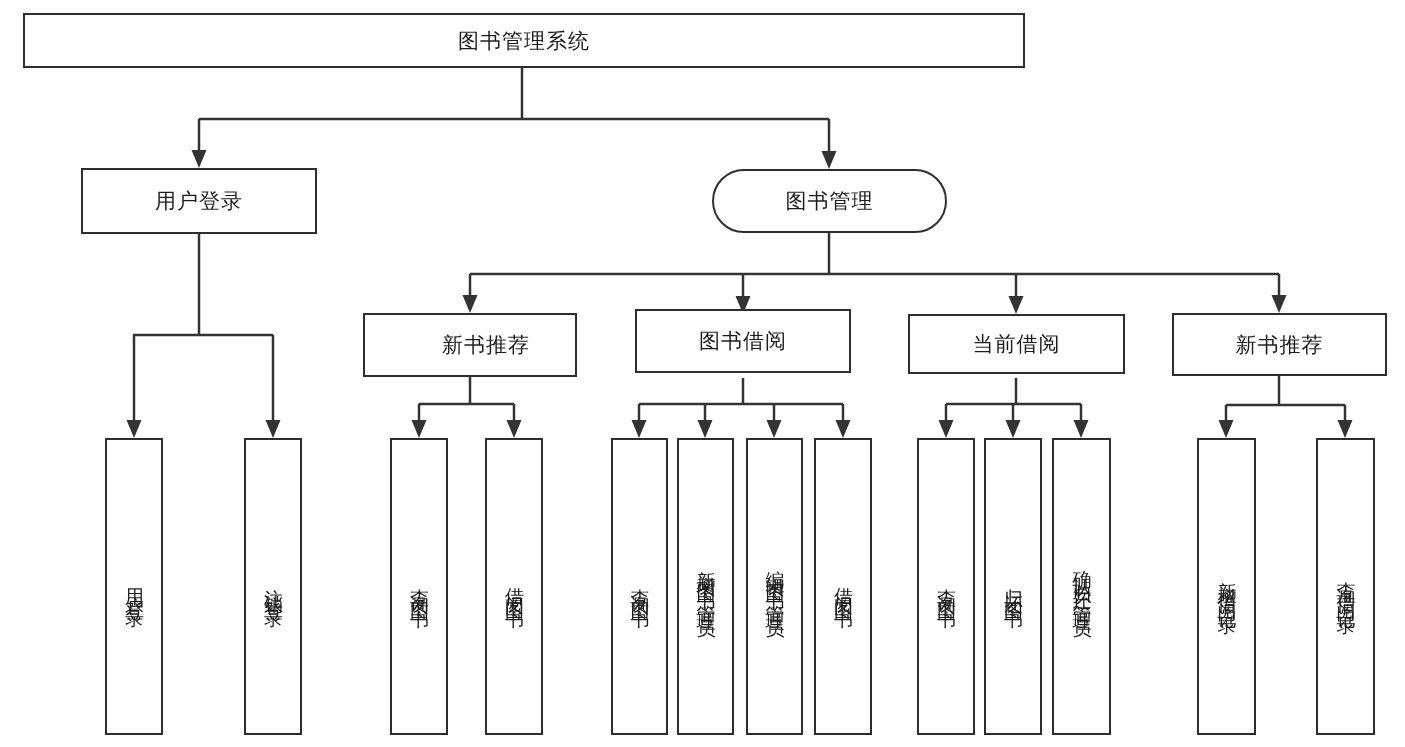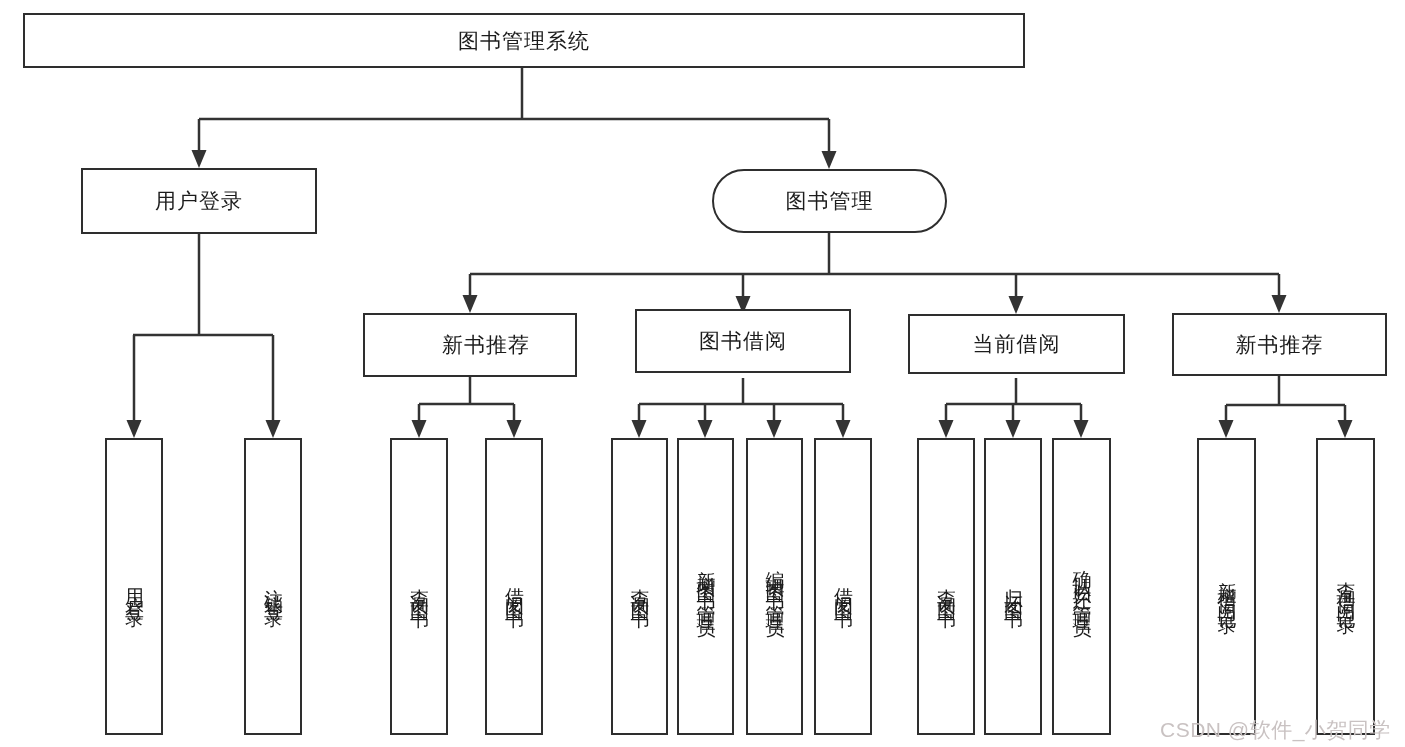--- a/index.html
+++ b/index.html
@@ -187,15 +187,14 @@
     <span>确认归还（管理员）</span>
   </div>
 
   <div class="box v-box" style="left:1197px; top:438px; width:59px; height:297px;">
     <span>新增借阅记录</span>
   </div>
   <div class="box v-box" style="left:1316px; top:438px; width:59px; height:297px;">
     <span>查询借阅记录</span>
   </div>
 
-  <div class="watermark">CSDN @软件_小贺同学</div>
 
 </div>
 
 </body></html>

